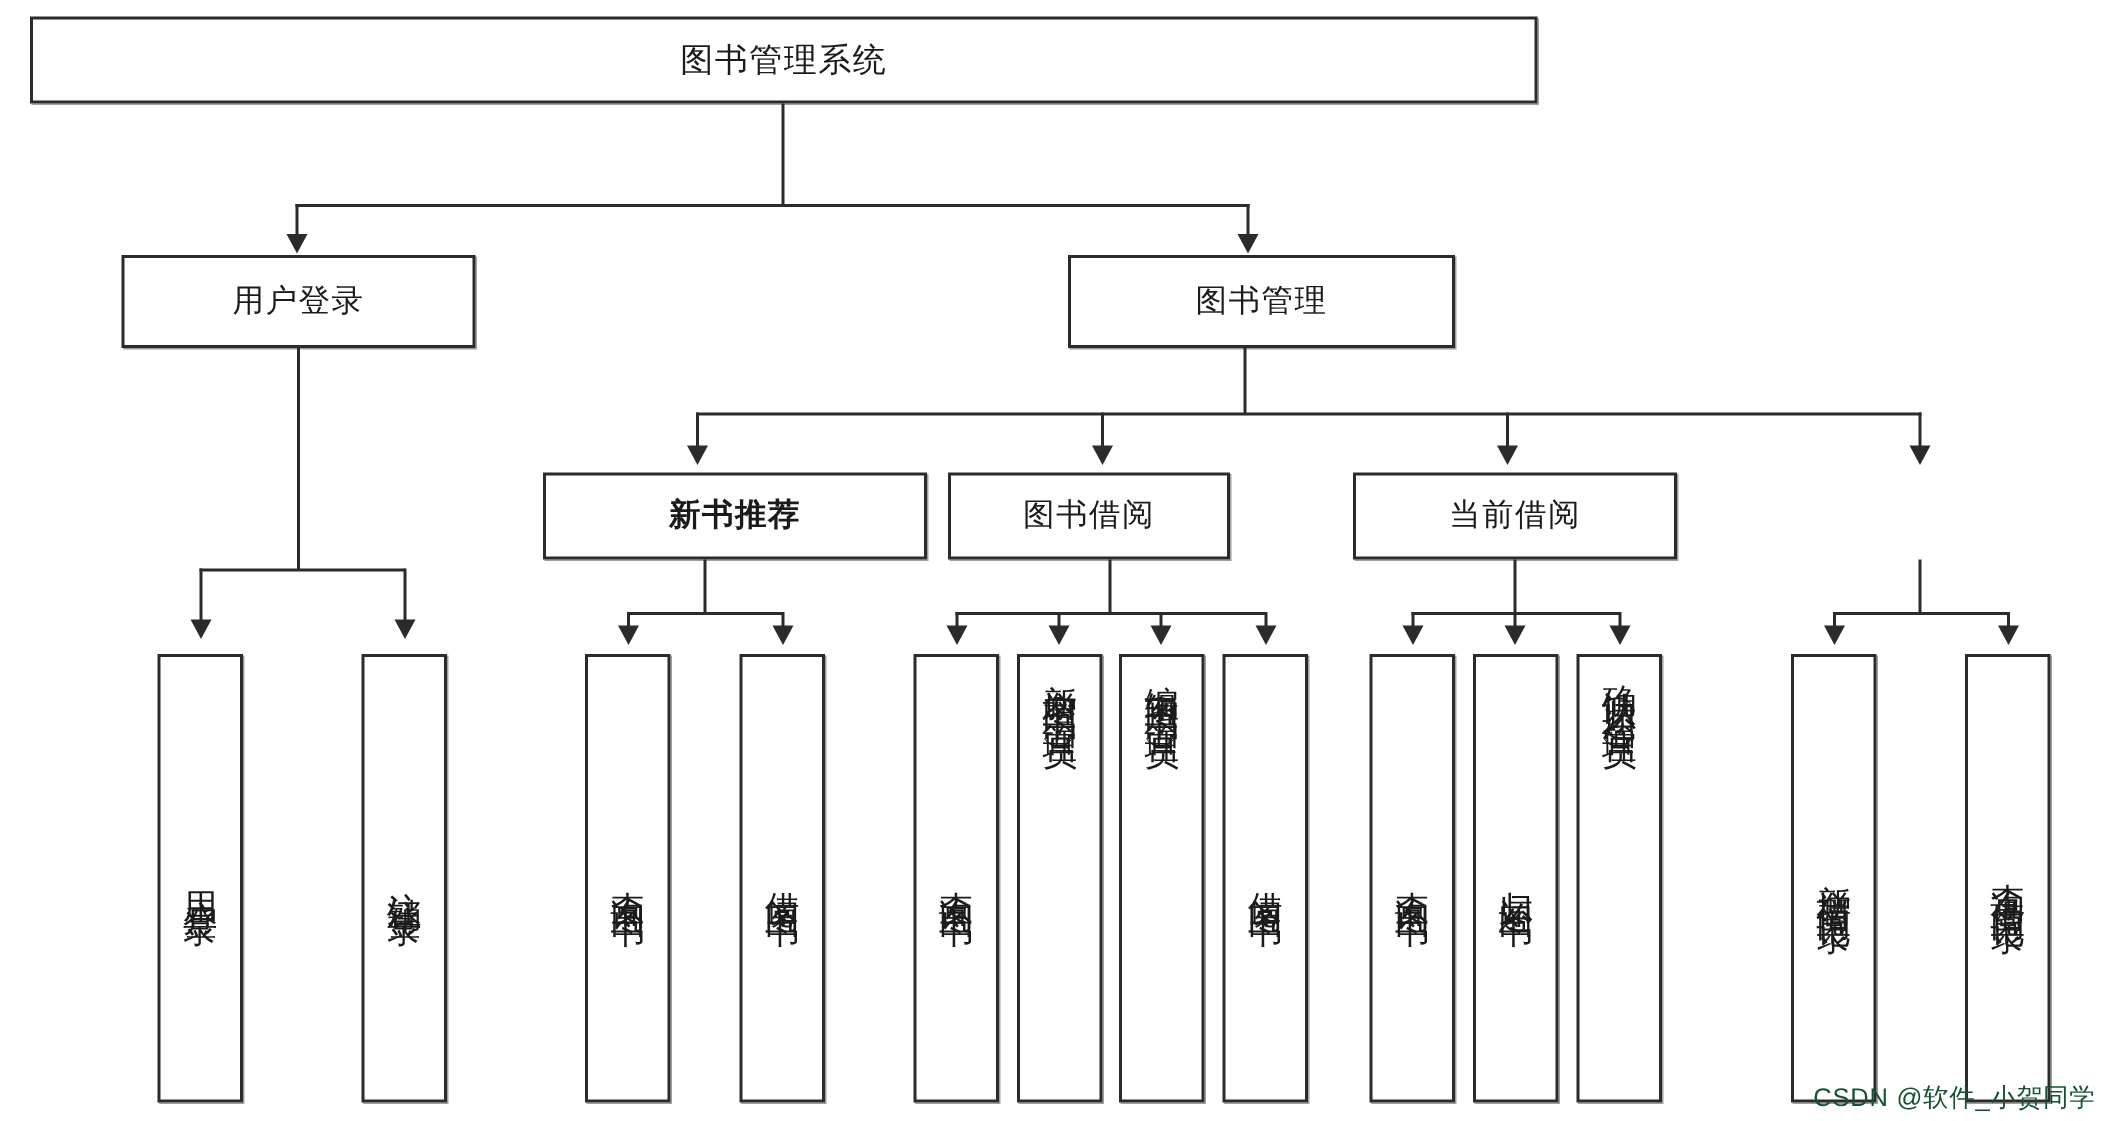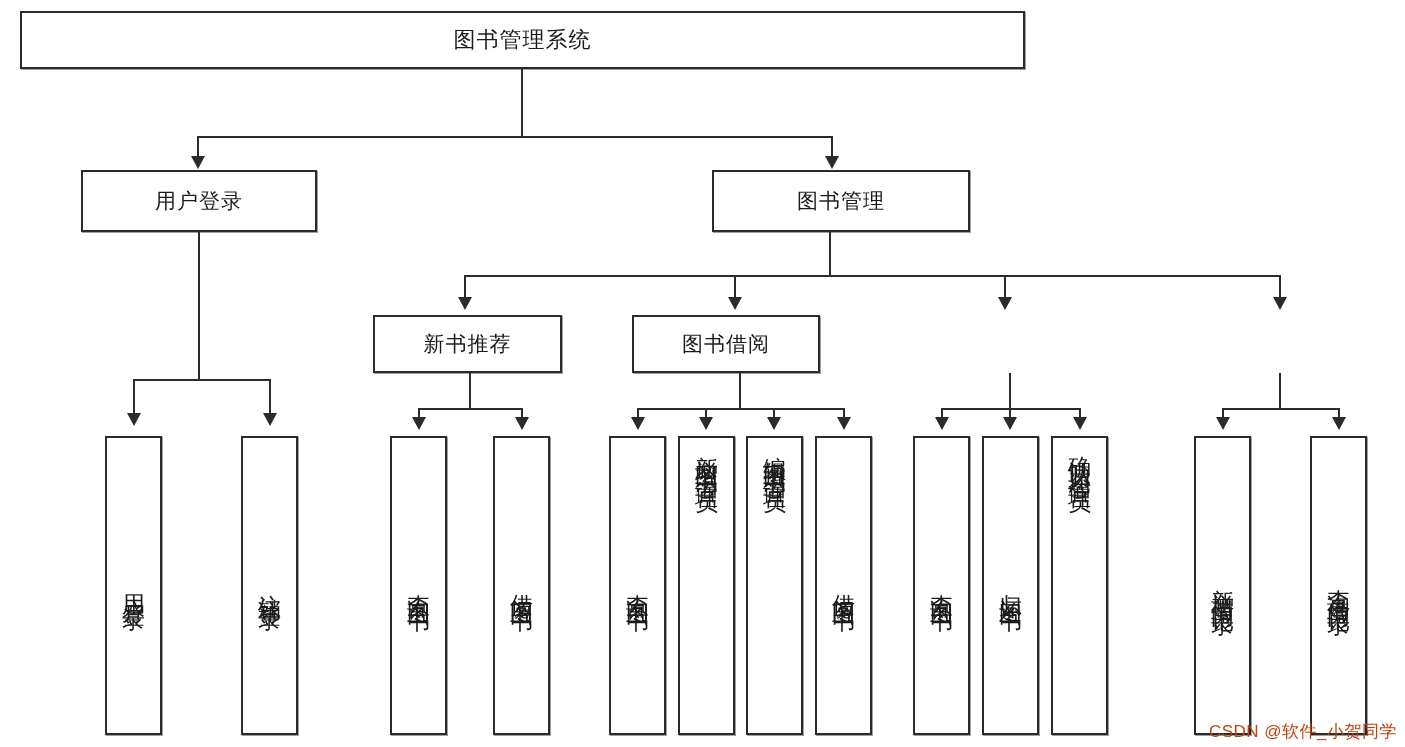--- a/index.html
+++ b/index.html
@@ -61,21 +61,21 @@
     border-left:7px solid transparent;
     border-right:7px solid transparent;
     border-top:13px solid #2b2b2b;
   }
 
   
   #watermark{
     position:absolute;
     right:8px;bottom:4px;
     font-size:17px;
-    color:#c2410c;
+    color:#14532d;
     letter-spacing:.5px;
     white-space:nowrap;
     user-select:none;
   }
 </style>
 </head>
 <body>
 
 <div id="stage">
 
@@ -109,25 +109,28 @@
   <div class="ln h" style="left:464px;top:275px;width:817px;"></div>
   <div class="ln v" style="left:464px;top:275px;height:24px;"></div>
   <div class="arw" style="left:458px;top:297px;"></div>
   <div class="ln v" style="left:734px;top:275px;height:24px;"></div>
   <div class="arw" style="left:728px;top:297px;"></div>
   <div class="ln v" style="left:1004px;top:275px;height:24px;"></div>
   <div class="arw" style="left:998px;top:297px;"></div>
   <div class="ln v" style="left:1279px;top:275px;height:24px;"></div>
   <div class="arw" style="left:1273px;top:297px;"></div>
 
-  <div class="node lvl3" style="left:373px;top:315px;width:189px;height:58px;">
+  <div class="node lvl3" style="left:362px;top:315px;width:256px;height:58px;font-weight:bold;">
     <span class="lbl">新书推荐</span>
   </div>
   <div class="node lvl3" style="left:632px;top:315px;width:188px;height:58px;">
     <span class="lbl">图书借阅</span>
+  </div>
+  <div class="node lvl3" style="left:902px;top:315px;width:216px;height:58px;">
+    <span class="lbl">当前借阅</span>
   </div>
 
   <div class="ln v" style="left:469px;top:373px;height:36px;"></div>
   <div class="ln h" style="left:418px;top:408px;width:104px;"></div>
   <div class="ln v" style="left:418px;top:408px;height:11px;"></div>
   <div class="arw" style="left:412px;top:417px;"></div>
   <div class="ln v" style="left:521px;top:408px;height:11px;"></div>
   <div class="arw" style="left:515px;top:417px;"></div>
 
   <div class="ln v" style="left:739px;top:373px;height:36px;"></div>

